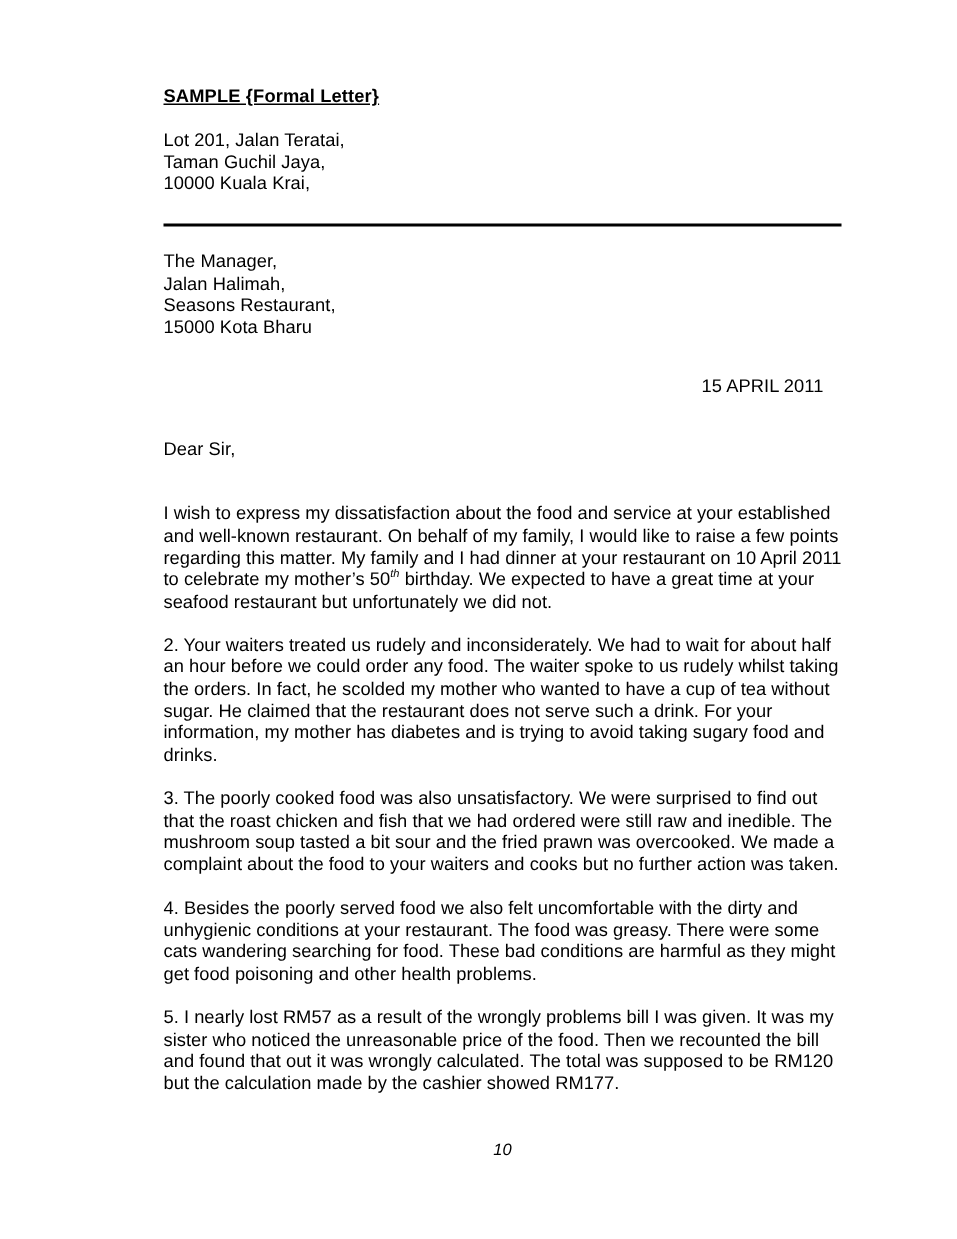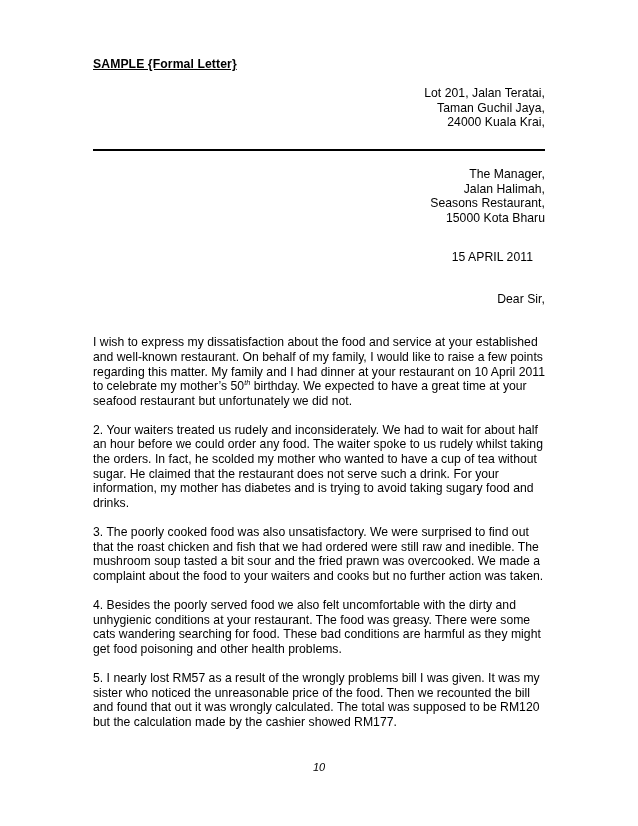--- a/index.html
+++ b/index.html
@@ -10,21 +10,21 @@
   body {
     width: 638px;
     height: 826px;
     position: relative;
     font-family: "Liberation Sans", sans-serif;
     color: #000000;
     -webkit-font-smoothing: antialiased;
   }
   .page {
     position: absolute;
-    left: 0; top: 0;
+    left: 16px; top: 0;
     width: 573px;
     height: 826px;
     background: #ffffff;
     overflow: hidden;
   }
   .content {
     position: absolute;
     left: 93px;
     top: 57px;
     width: 452px;
@@ -35,21 +35,20 @@
     text-decoration: underline;
     line-height: 14.6px;
     margin: 0;
     letter-spacing: 0.1px;
   }
   .block {
     font-size: 12.2px;
     line-height: 14.6px;
     margin: 0;
     letter-spacing: 0.05px;
-    text-align: right;
   }
   .gap-title-to-sender { height: 14.6px; }
   .rule {
     border: none;
     border-top: 2.2px solid #000000;
     margin: 0;
     width: 452px;
   }
   .gap-sender-to-rule { height: 19px; }
   .gap-rule-to-recipient { height: 16px; }
@@ -104,21 +103,21 @@
 <div class="page">
   <div class="content">
 
     <div class="doc-title">SAMPLE {Formal Letter}</div>
 
     <div class="gap-title-to-sender"></div>
 
     <div>
       <div class="block">Lot 201, Jalan Teratai,</div>
       <div class="block">Taman Guchil Jaya,</div>
-      <div class="block">24000 Kuala Krai,</div>
+      <div class="block">10000 Kuala Krai,</div>
     </div>
 
     <div class="gap-sender-to-rule"></div>
     <hr class="rule">
     <div class="gap-rule-to-recipient"></div>
 
     <div>
       <div class="block">The Manager,</div>
       <div class="block">Jalan Halimah,</div>
       <div class="block">Seasons Restaurant,</div>

